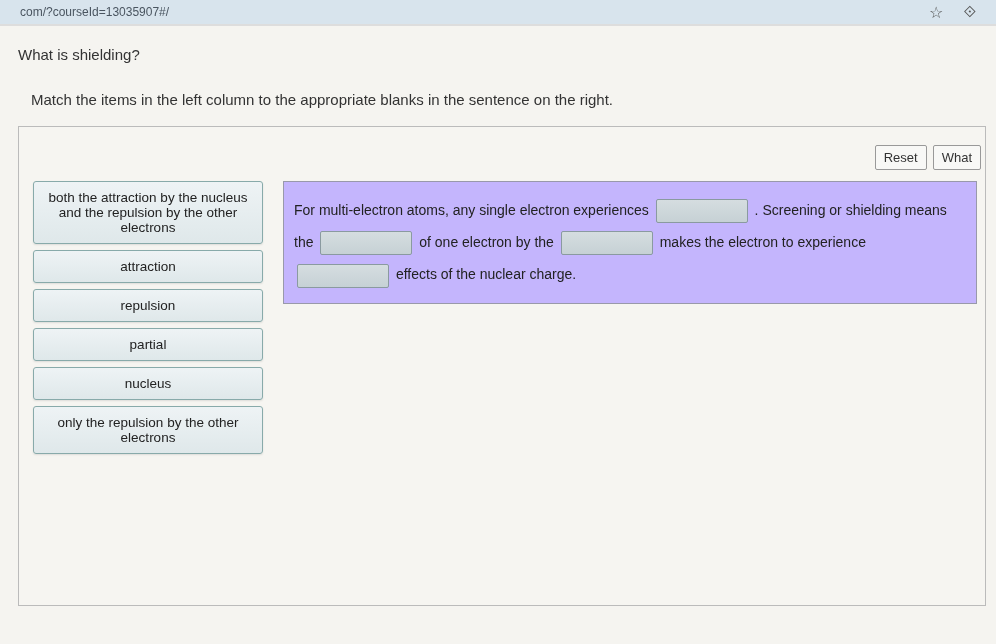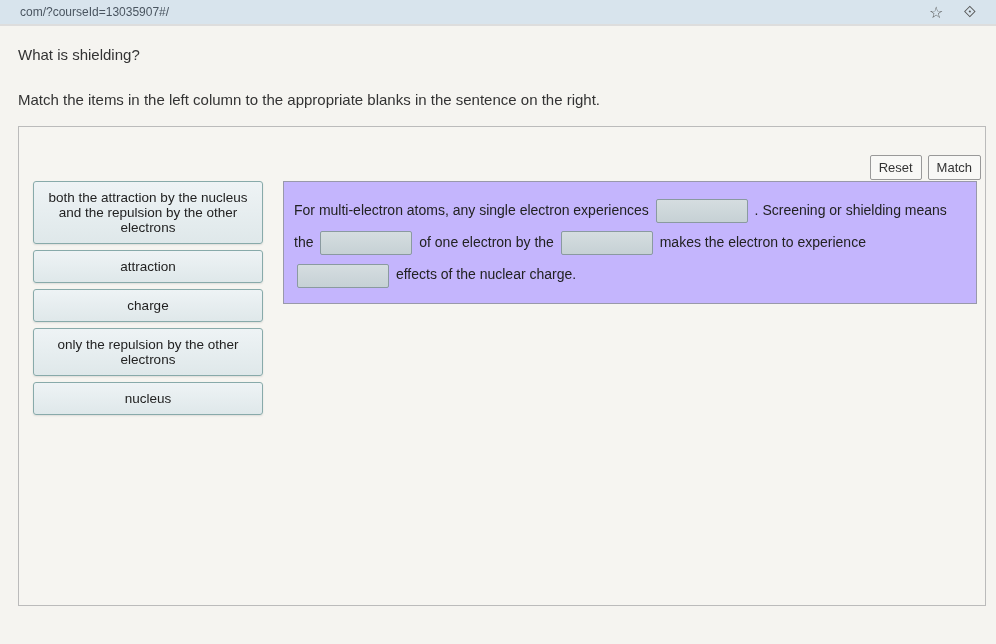--- a/index.html
+++ b/index.html
@@ -35,31 +35,32 @@
   .question-title {
     font-size: 15px;
     color: #333;
     margin-bottom: 28px;
   }
   .instructions {
     font-size: 15px;
     color: #333;
     margin-bottom: 18px;
     font-weight: 500;
+    margin-left: 13px;
   }
   .exercise-box {
     border: 1px solid #bbb;
     background: #f6f5f1;
     padding: 14px 8px 8px 14px;
     min-height: 480px;
     position: relative;
   }
   .controls {
     position: absolute;
-    top: 28px;
+    top: 18px;
     right: 4px;
     display: flex;
     gap: 6px;
   }
   .ctrl-btn {
     border: 1px solid #999;
     background: #f8f8f6;
     padding: 4px 8px;
     font-size: 13px;
     color: #333;
@@ -131,30 +132,31 @@
 </div>
 <div class="divider-line"></div>
 
 <div class="content">
   <div class="question-title">What is shielding?</div>
   <div class="instructions">Match the items in the left column to the appropriate blanks in the sentence on the right.</div>
 
   <div class="exercise-box">
     <div class="controls">
       <button class="ctrl-btn">Reset</button>
-      <button class="ctrl-btn">Match</button>
+      <button class="ctrl-btn">What</button>
     </div>
 
     <div class="workspace">
       <div class="drag-column">
         <div class="drag-tile">both the attraction by the nucleus and the repulsion by the other electrons</div>
         <div class="drag-tile">attraction</div>
-        <div class="drag-tile">charge</div>
+        <div class="drag-tile">repulsion</div>
+        <div class="drag-tile">partial</div>
+        <div class="drag-tile">nucleus</div>
         <div class="drag-tile">only the repulsion by the other electrons</div>
-        <div class="drag-tile">nucleus</div>
       </div>
 
       <div class="sentence-box">
         <span>For multi-electron atoms, any single electron experiences </span><span class="drop-slot"></span><span> . Screening or shielding means the </span><span class="drop-slot"></span><span> of one electron by the </span><span class="drop-slot"></span><span> makes the electron to experience </span><span class="drop-slot"></span><span> effects of the nuclear charge.</span>
       </div>
     </div>
 
     <div class="cursor-ptr">➤</div>
   </div>
 </div>

